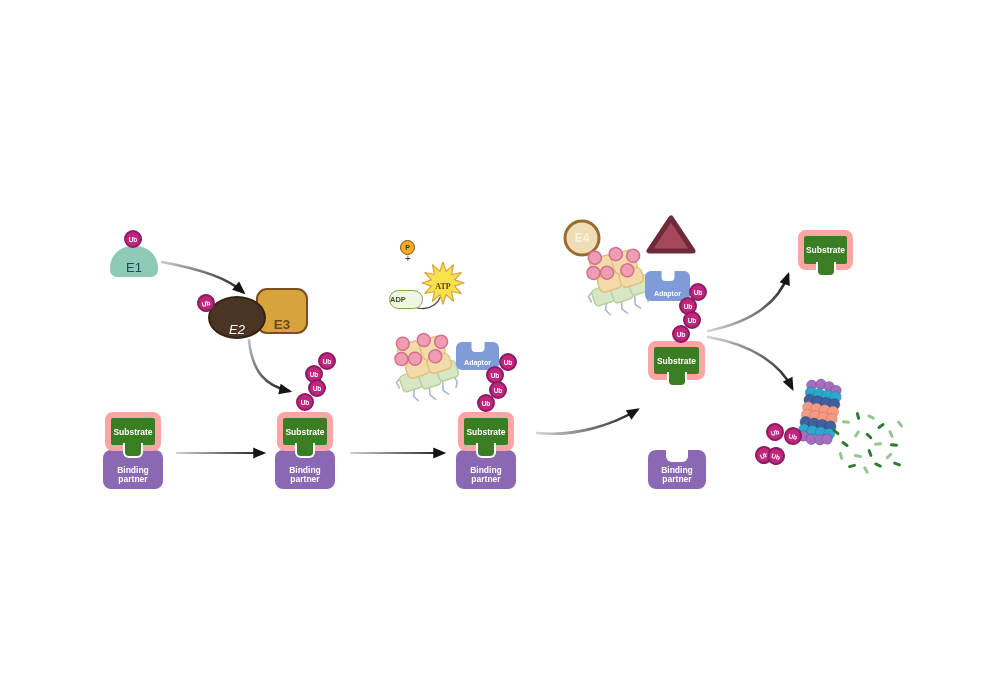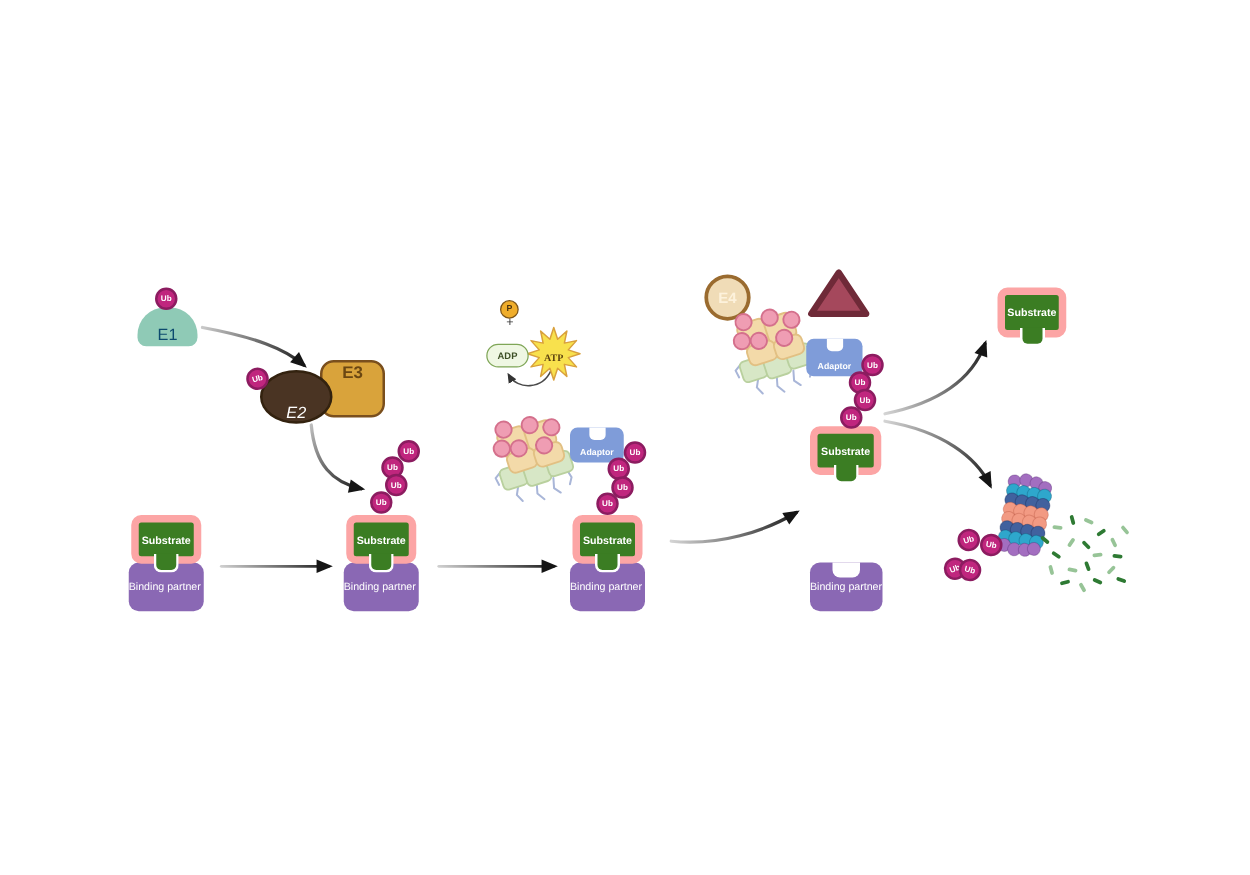--- a/index.html
+++ b/index.html
@@ -27,55 +27,55 @@
 
   
   .box-substrate { position:absolute; width:56px; height:39px; background:var(--substrate,#3b7d23);
     border:6px solid #fca5a5; border-radius:8px; display:flex; align-items:center; justify-content:center;
     color:#fff; font-size:8.5px; font-weight:700; z-index:4; }
   .box-substrate .tab { position:absolute; bottom:-13px; left:50%; transform:translateX(-50%);
     width:20px; height:15px; background:var(--substrate,#3b7d23); border:2px solid #fff; border-top:none;
     border-radius:0 0 6px 6px; }
   .box-partner { position:absolute; width:60px; height:39px; background:var(--binding-partner,#8a68b4);
     border-radius:8px; display:flex; align-items:flex-end; justify-content:flex-start; text-align:center;
-    color:#fff; font-size:8.5px; font-weight:400; line-height:1.12; padding-bottom:14px; z-index:3; }
+    color:#fff; font-size:8.5px; font-weight:700; line-height:1.12; padding-bottom:4px; z-index:3; }
   .notch { position:absolute; top:0; left:50%; transform:translateX(-50%); width:22px; height:12px;
     background:#fff; border-radius:0 0 6px 6px; }
   .adaptor { position:absolute; background:var(--adaptor,#7f9cd9); border-radius:6px; display:flex;
     align-items:flex-end; justify-content:center; color:#fff; font-size:7px; font-weight:700;
     padding-bottom:4px; z-index:5; }
   .adaptor .notch { width:13px; height:10px; border-radius:0 0 4px 4px; }
 
   
   .ub { position:absolute; width:18px; height:18px; border-radius:50%; background:var(--ubiquitin,#c0267e);
     border:2px solid #8c1c60; color:#fff; font-size:6.5px; font-weight:700; display:flex;
     align-items:center; justify-content:center; z-index:6; }
 
   
   .e1 { position:absolute; left:110px; top:246px; width:48px; height:31px; background:var(--e1,#8fcab6);
     border-radius:22px 22px 7px 7px; display:flex; align-items:flex-end; justify-content:center;
     color:#0c4a6e; font-size:13px; padding-bottom:2px; }
   .e2 { position:absolute; left:208px; top:296px; width:58px; height:43px; background:var(--e2,#4a3423);
     border:2px solid #33220f; border-radius:50%; display:flex; align-items:flex-end; justify-content:center;
     color:#fff; font-size:13px; z-index:5;font-style:italic; }
   .e3 { position:absolute; left:256px; top:288px; width:52px; height:46px; background:var(--e3,#d9a33b);
-    border:2.5px solid #7a4f1d; border-radius:11px; display:flex; align-items:flex-start; justify-content:center;
+    border:2.5px solid #7a4f1d; border-radius:11px; display:flex; align-items:flex-end; justify-content:center;
     color:#6b4712; font-weight:700; font-size:13.5px; z-index:4; }
   .e4-label { position:absolute; left:565px; top:222px; width:34px; height:32px; display:flex;
     align-items:center; justify-content:center; color:#fdf2dc; font-weight:700; font-size:12px; z-index:5; }
   .dub-label { position:absolute; left:615px; top:227px; width:44px; text-align:left; color:#fff;
     font-weight:700; font-size:11.5px; z-index:5; }
 
   
   .p-circle { position:absolute; left:400px; top:240px; width:15px; height:15px; border-radius:50%;
     background:var(--phosphate,#f0ad2a); border:1.5px solid #7d5416; display:flex; align-items:center;
     justify-content:center; color:#4d330d; font-size:7px; font-weight:700; }
   .plus { position:absolute; left:402px; top:253px; width:12px; text-align:center; color:#333; font-size:10px; }
-  .adp { position:absolute; left:389px; top:275px; width:34px; height:19px; background:var(--adp-fill,#eff7e3);
-    border:1.5px solid #7fa657; border-radius:10px; display:flex; align-items:center; justify-content:center;
+  .adp { position:absolute; left:389px; top:290px; width:34px; height:19px; background:var(--adp-fill,#eff7e3);
+    border:1.5px solid #7fa657; border-radius:10px; display:flex; align-items:center; 
     color:#3c4f25; font-size:7.5px; font-weight:700; }
   .atp-label { position:absolute; left:429px; top:282px; width:28px; text-align:center; color:#5c420f;
     font-size:8px; font-weight:700; z-index:5;font-family:Liberation Serif, serif; }
 </style>
 </head>
 <body>
 
 <div class="canvas">
 
   <svg class="layer" width="1000" height="700" viewBox="0 0 1000 700">

